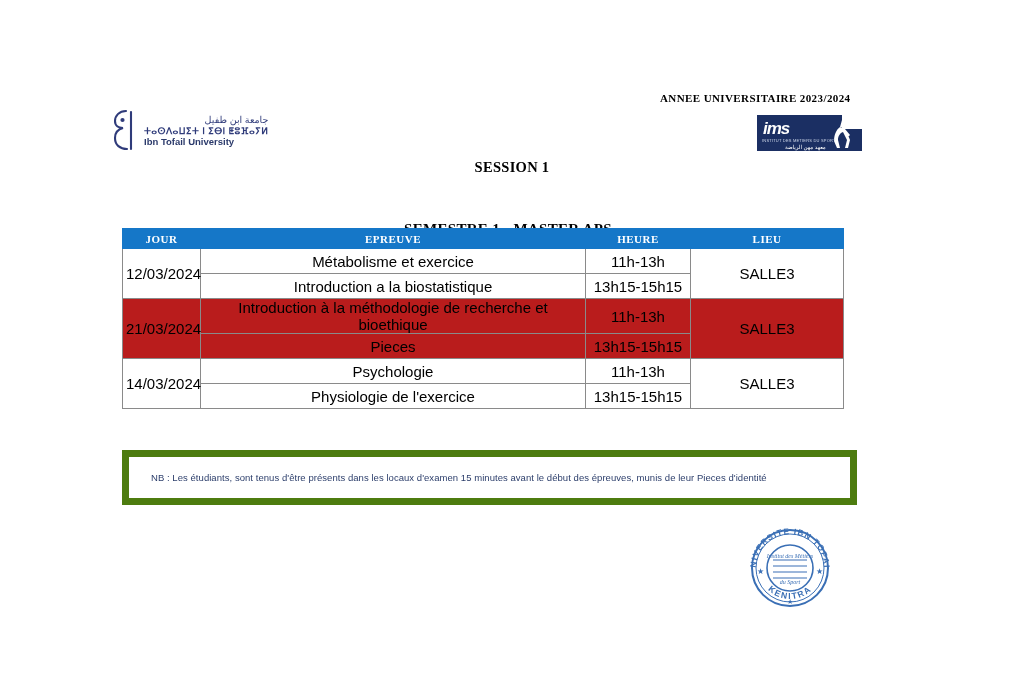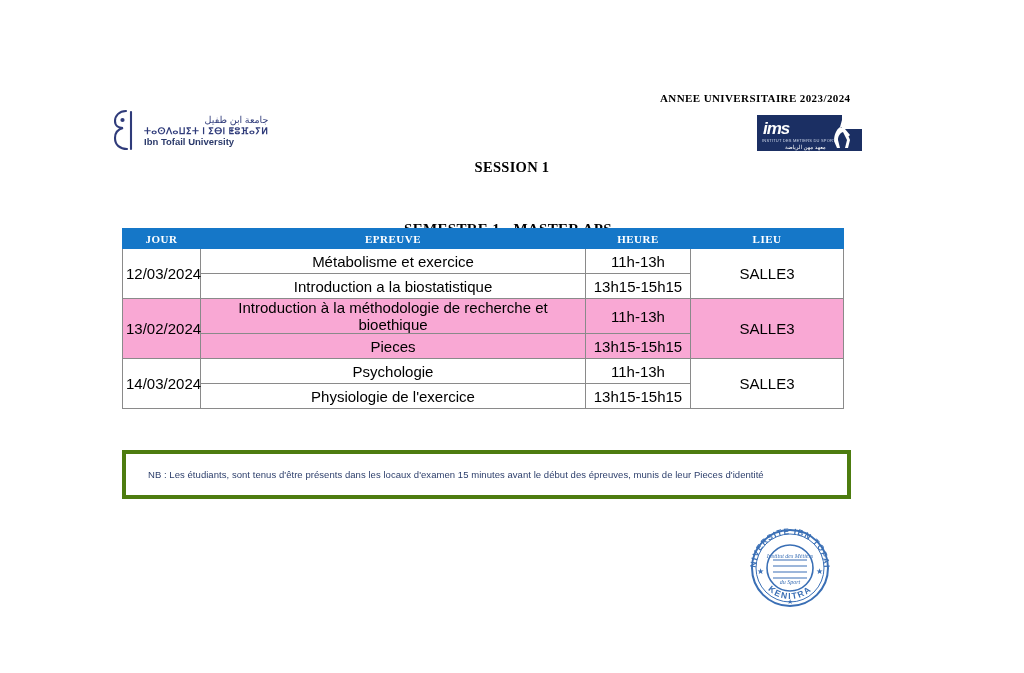--- a/index.html
+++ b/index.html
@@ -177,30 +177,30 @@
     font-size: 11px;
     height: 19px;
     letter-spacing: 0.5px;
     border-color: #1577c8;
   }
   .exam-table tbody td { height: 24px; }
   .col-jour { width: 78px; }
   .col-epreuve { width: 385px; }
   .col-heure { width: 105px; }
   .col-lieu { width: 153px; }
-  tr.shaded td { background: #f9a8d4; text-align: center; }
+  tr.shaded td { background: #b91c1c; text-align: center; }
 
   
   .nb-box {
     position: absolute;
     left: 122px;
     top: 450px;
     width: 721px;
     height: 41px;
-    border: 4px solid #4d7c0f;
+    border: 7px solid #4d7c0f;
     display: flex;
     align-items: center;
   }
   .nb-text {
     font-size: 9.5px;
     color: #2c3e6b;
     padding-left: 22px;
     letter-spacing: 0.05px;
     white-space: nowrap;
   }
@@ -275,21 +275,21 @@
       <td>Métabolisme et exercice</td>
       <td>11h-13h</td>
       <td rowspan="2">SALLE3</td>
     </tr>
     <tr>
       <td>Introduction a la biostatistique</td>
       <td>13h15-15h15</td>
     </tr>
 
     <tr class="shaded">
-      <td rowspan="2">13/02/2024</td>
+      <td rowspan="2">21/03/2024</td>
       <td>Introduction à la méthodologie de recherche et bioethique</td>
       <td>11h-13h</td>
       <td rowspan="2">SALLE3</td>
     </tr>
     <tr class="shaded">
       <td>Pieces</td>
       <td>13h15-15h15</td>
     </tr>
 
     <tr>

